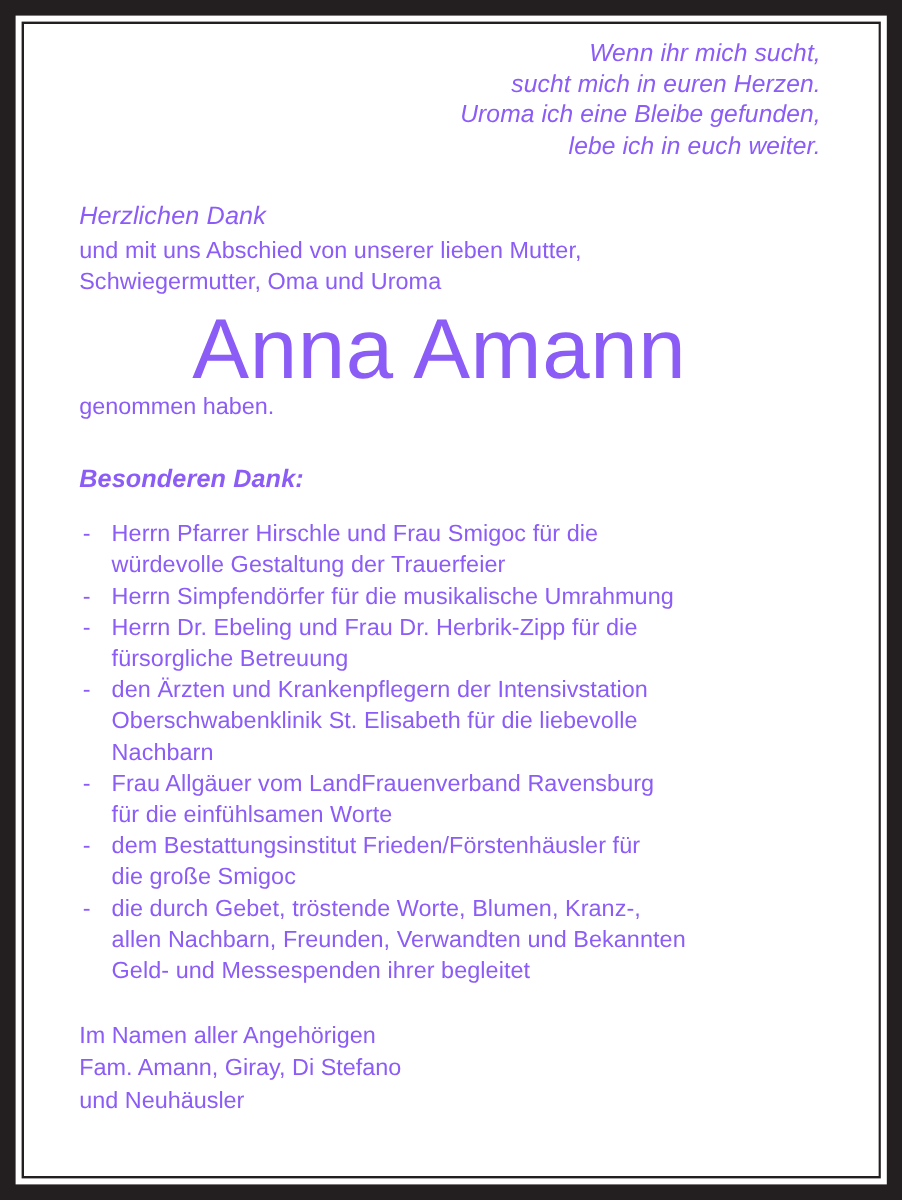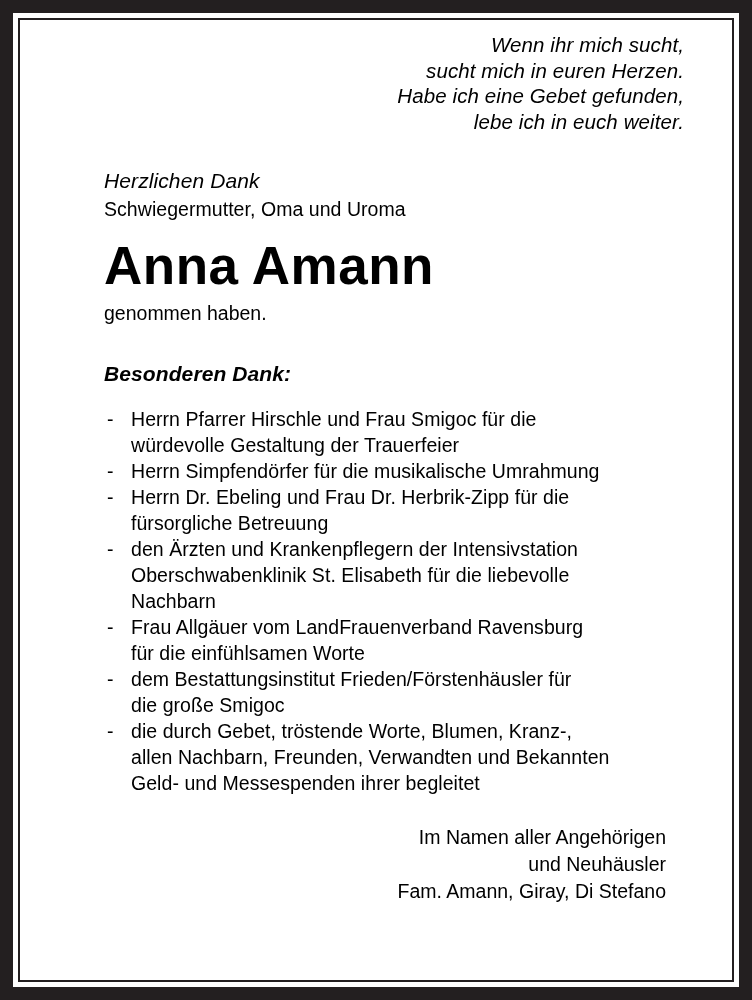--- a/index.html
+++ b/index.html
@@ -36,22 +36,22 @@
     box-sizing: border-box;
     border: 2px solid #231f20;
     background: #ffffff;
   }
 
   .sheet {
     width: 100%;
     height: 100%;
     box-sizing: border-box;
     background: #ffffff;
-    color: #000000;
-    padding: 12px 48px 0 84px;
+    color: #8b5cf6;
+    padding: 12px 48px 0 46px;
     position: relative;
   }
 
   
   .poem {
     text-align: right;
     font-style: italic;
     font-size: 20.5px;
     line-height: 25.5px;
     letter-spacing: 0.1px;
@@ -74,23 +74,23 @@
   .thanks-body {
     font-size: 19.5px;
     line-height: 26px;
     margin: 0;
     letter-spacing: 0.05px;
   }
   .thanks-body span { display: block; white-space: nowrap; }
 
   
   .deceased-name {
-    text-align: left;
-    font-size: 53px;
-    font-weight: 700;
+    text-align: center;
+    font-size: 71px;
+    font-weight: 400;
     line-height: 60px;
     margin: 14px 0 0 0;
     letter-spacing: 0.5px;
     padding-right: 18px;
   }
 
   .name-suffix {
     font-size: 19.5px;
     line-height: 26px;
     margin: 4px 0 0 0;
@@ -130,46 +130,47 @@
     top: 0;
   }
 
   .thanks-list li span.line {
     display: block;
     white-space: nowrap;
   }
 
   
   .signature {
-    text-align: right;
+    text-align: left;
     font-size: 19.5px;
     line-height: 27px;
     margin-top: 28px;
     padding-right: 18px;
   }
   .signature span { display: block; white-space: nowrap; }
 </style>
 </head>
 <body>
 
 <div class="notice">
   <div class="notice-gap">
     <div class="notice-inner">
       <div class="sheet">
 
         <div class="poem">
             <span class="poem-line">Wenn ihr mich sucht,</span>
             <span class="poem-line">sucht mich in euren Herzen.</span>
-            <span class="poem-line">Habe ich eine Gebet gefunden,</span>
+            <span class="poem-line">Uroma ich eine Bleibe gefunden,</span>
             <span class="poem-line">lebe ich in euch weiter.</span>
           </div>
 
         <div class="thanks-block">
           <div class="thanks-heading">Herzlichen Dank</div>
           <div class="thanks-body">
+              <span>und mit uns Abschied von unserer lieben Mutter,</span>
               <span>Schwiegermutter, Oma und Uroma</span>
             </div>
         </div>
 
         <div class="deceased-name">Anna Amann</div>
         <div class="name-suffix">genommen haben.</div>
 
         <div class="special-block">
           <div class="special-heading">Besonderen Dank:</div>
           <ul class="thanks-list">
@@ -207,20 +208,20 @@
                 <span class="bullet-dash">-</span>
                 <span class="line">die durch Gebet, tröstende Worte, Blumen, Kranz-,</span>
                 <span class="line">allen Nachbarn, Freunden, Verwandten und Bekannten</span>
                 <span class="line">Geld- und Messespenden ihrer begleitet</span>
               </li>
             </ul>
         </div>
 
         <div class="signature">
             <span>Im Namen aller Angehörigen</span>
+            <span>Fam. Amann, Giray, Di Stefano</span>
             <span>und Neuhäusler</span>
-            <span>Fam. Amann, Giray, Di Stefano</span>
           </div>
 
       </div>
     </div>
   </div>
 </div>
 
 </body></html>

